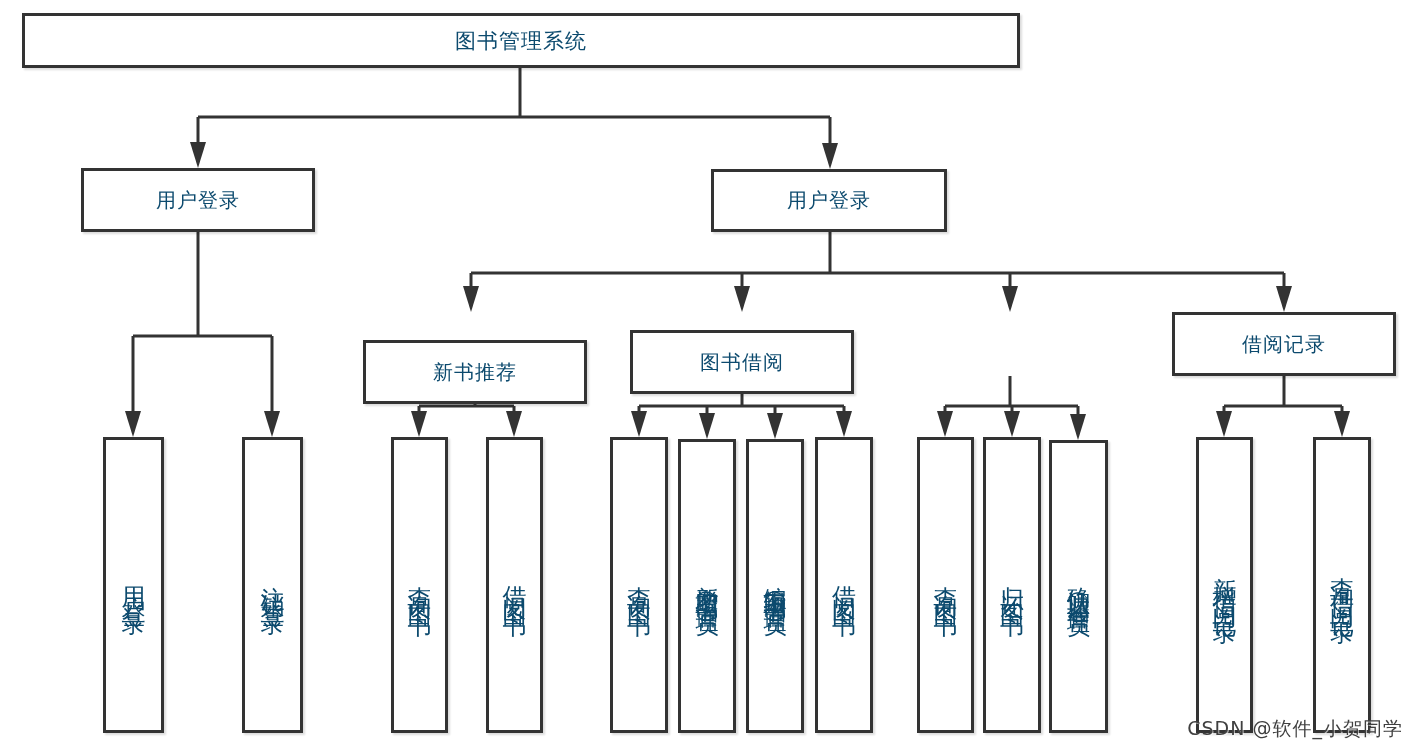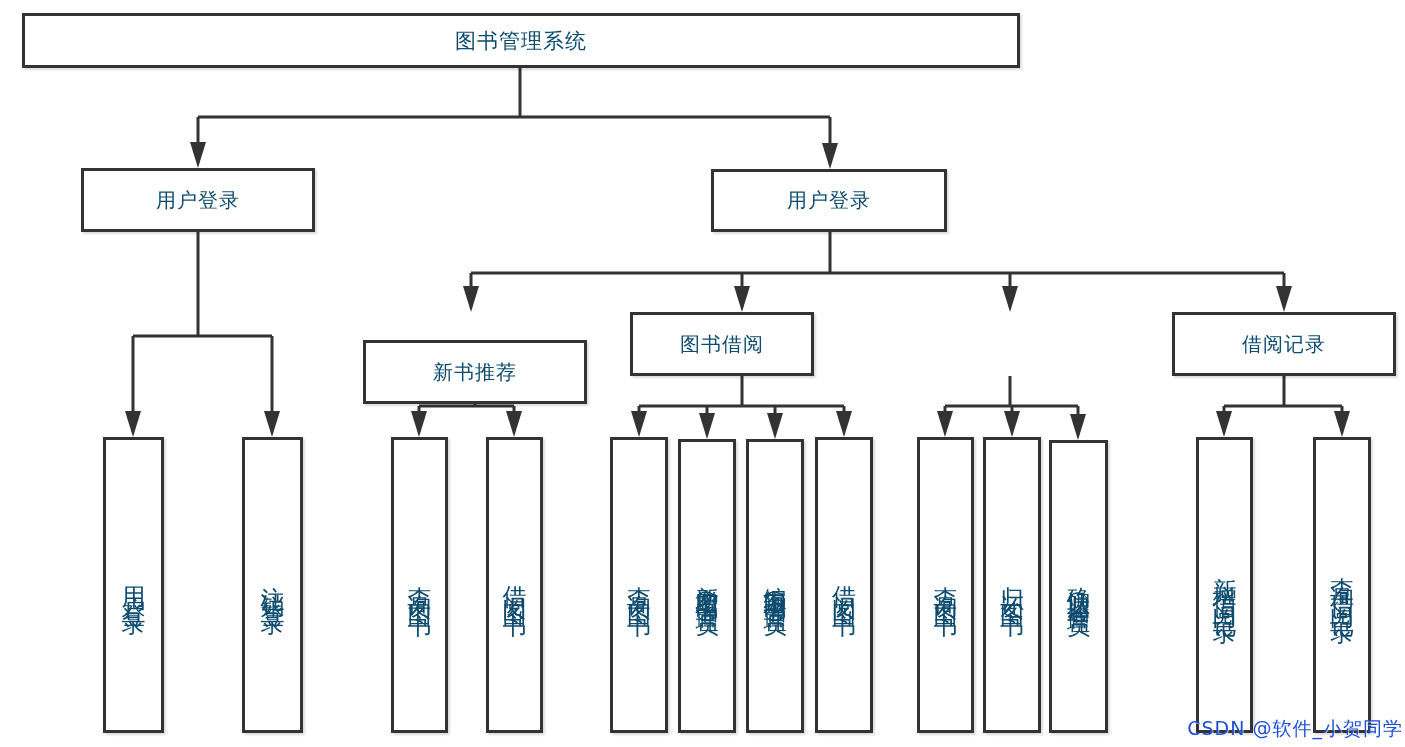--- a/index.html
+++ b/index.html
@@ -59,21 +59,21 @@
   }
   .vbox.vlong span {
     font-size: 23px;
     letter-spacing: 4px;
   }
   .watermark {
     position: absolute;
     right: 2px;
     bottom: 5px;
     font-size: 19px;
-    color: #1d4ed8;
+    color: #404040;
     letter-spacing: 1px;
     white-space: nowrap;
     z-index: 5;
     text-shadow: 1px 1px 0 rgba(255,255,255,0.6);
   }
 </style>
 </head>
 <body>
 
 <div class="canvas">
@@ -161,21 +161,21 @@
   <div class="box hbox" style="left:81px; top:168px; width:234px; height:64px;">
     <span>用户登录</span>
   </div>
   <div class="box hbox" style="left:711px; top:169px; width:236px; height:63px;">
     <span>用户登录</span>
   </div>
 
   <div class="box hbox" style="left:363px; top:312px; width:224px; height:64px;margin-top:28px;">
     <span>新书推荐</span>
   </div>
-  <div class="box hbox" style="left:630px; top:312px; width:184px; height:64px;">
+  <div class="box hbox" style="left:630px; top:330px; width:224px; height:64px;">
     <span>图书借阅</span>
   </div>
   <div class="box hbox" style="left:1172px; top:312px; width:224px; height:64px;">
     <span>借阅记录</span>
   </div>
 
   <div class="box vbox" style="left:103px; top:437px; width:61px; height:296px;">
     <span>用户登录</span>
   </div>
   <div class="box vbox" style="left:242px; top:437px; width:61px; height:296px;">

